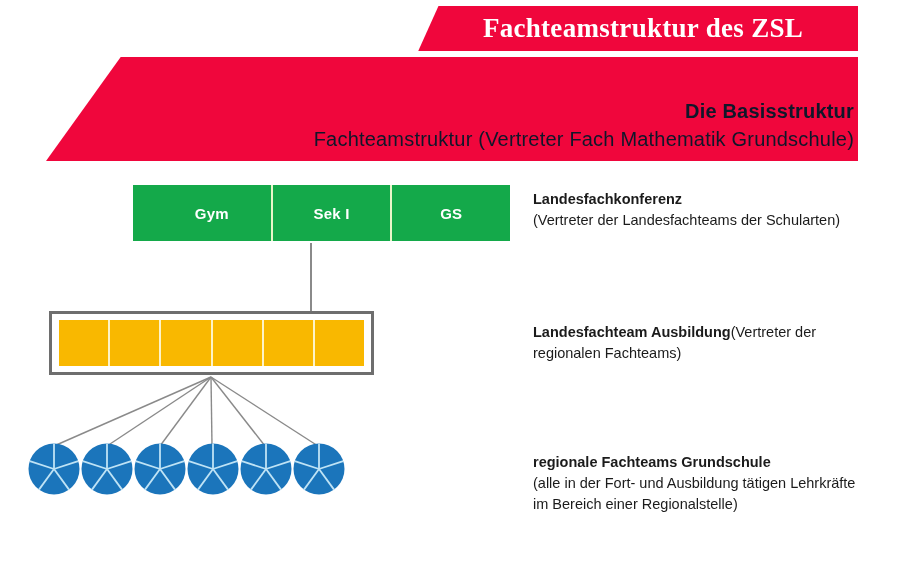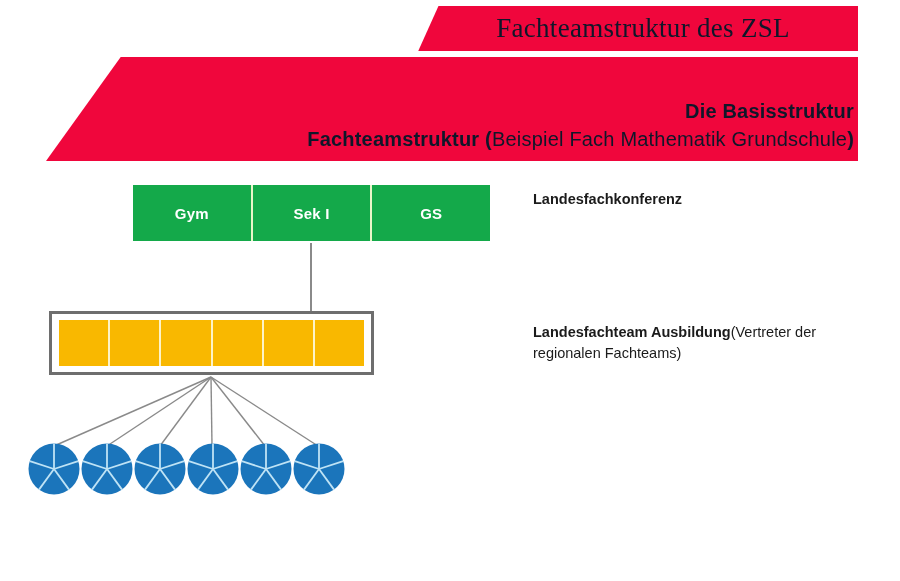--- a/index.html
+++ b/index.html
@@ -31,23 +31,23 @@
     -webkit-clip-path: polygon(4.4% 100%, 8.8% 0%, 100% 0%, 100% 100%);
     clip-path: polygon(4.4% 100%, 8.8% 0%, 100% 0%, 100% 100%);
     display: flex;
     align-items: center;
     justify-content: center;
     box-sizing: border-box;
     padding-left: 30px;
   }
   .banner-top-text {
     font-family: "Liberation Serif", "DejaVu Serif", serif;
-    font-weight: normal;
+    font-weight: bold;
     font-size: 27px;
-    color: #0f172a;
+    color: #ffffff;
     letter-spacing: 0.3px;
     white-space: nowrap;
   }
 
   .banner-main {
     position: absolute;
     left: 46px;
     top: 57px;
     width: 812px;
     height: 104px;
@@ -67,31 +67,32 @@
     font-size: 20px;
     font-weight: bold;
     line-height: 28px;
     letter-spacing: 0.2px;
   }
   .banner-line2 {
     font-size: 20px;
     line-height: 28px;
     letter-spacing: 0.2px;
   }
-  .banner-line2 .b { font-weight: bold; }
+  .banner-line2 .b { font-weight: normal; }
 
   
   .green-row {
     position: absolute;
     left: 133px;
     top: 185px;
     width: 357px;
     height: 56px;
     display: flex;
     background: #14a94a;
+    padding-left: 20px;
   }
   .green-cell {
     flex: 1 1 0;
     display: flex;
     align-items: center;
     justify-content: center;
     color: #ffffff;
     font-size: 15px;
     font-weight: bold;
     border-right: 2px solid #eaf6c9;
@@ -181,21 +182,21 @@
 
 <div id="stage">
 
   <div class="banner-top">
     <span class="banner-top-text">Fachteamstruktur des ZSL</span>
   </div>
 
   <div class="banner-main">
     <div class="banner-main-inner">
       <div class="banner-line1">Die Basisstruktur</div>
-      <div class="banner-line2"><span class="b">Fachteamstruktur (</span><span>Beispiel Fach Mathematik Grundschule</span><span class="b">)</span></div>
+      <div class="banner-line2"><span class="b">Fachteamstruktur (</span><span>Vertreter Fach Mathematik Grundschule</span><span class="b">)</span></div>
     </div>
   </div>
 
   <div class="green-row">
     <div class="green-cell">Gym</div>
     <div class="green-cell">Sek I</div>
     <div class="green-cell">GS</div>
   </div>
 
   <div class="vline"></div>
@@ -280,20 +281,25 @@
           <line x1="26" y1="26" x2="50.2" y2="18.1"></line>
           <line x1="26" y1="26" x2="41.0" y2="46.6"></line>
           <line x1="26" y1="26" x2="11.0" y2="46.6"></line>
           <line x1="26" y1="26" x2="1.8" y2="18.1"></line>
         </g>
       </svg>
   </div>
 
   <div class="label label-1">
     <span class="hd">Landesfachkonferenz</span><br>
+    <span>(Vertreter der Landesfachteams der Schularten)</span>
   </div>
 
   <div class="label label-2">
     <span class="hd">Landesfachteam Ausbildung</span><span>(Vertreter der regionalen Fachteams)</span>
   </div>
 
+  <div class="label label-3">
+    <span class="hd">regionale Fachteams Grundschule</span><br>
+    <span>(alle in der Fort- und Ausbildung tätigen Lehrkräfte im Bereich einer Regionalstelle)</span>
+  </div>
 
 </div>
 
 </body></html>

